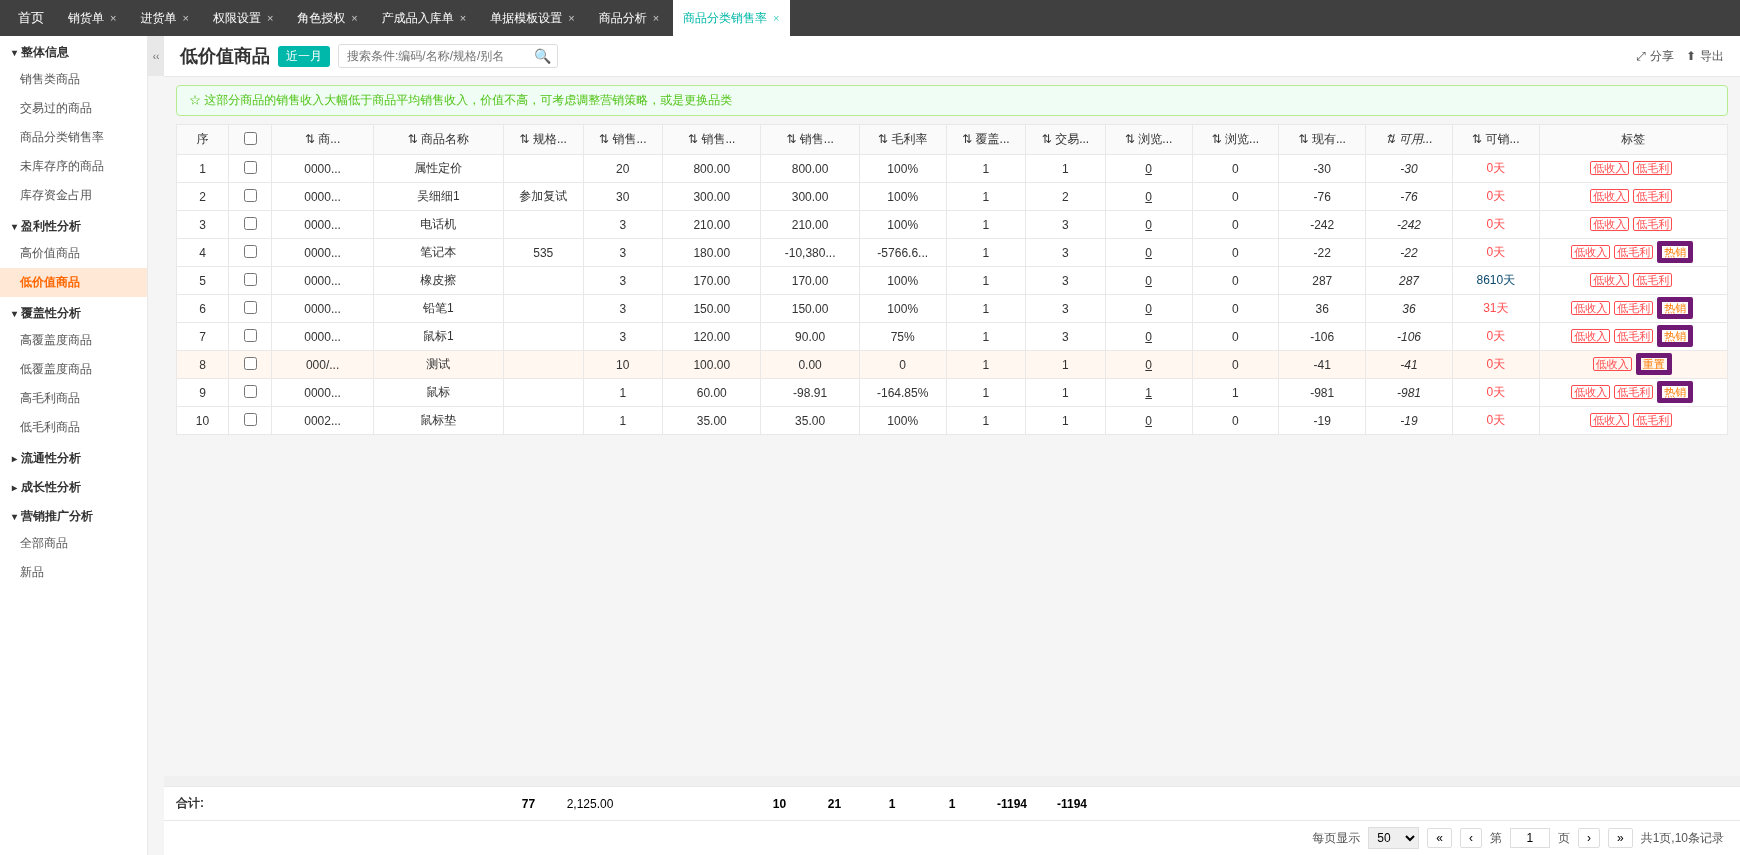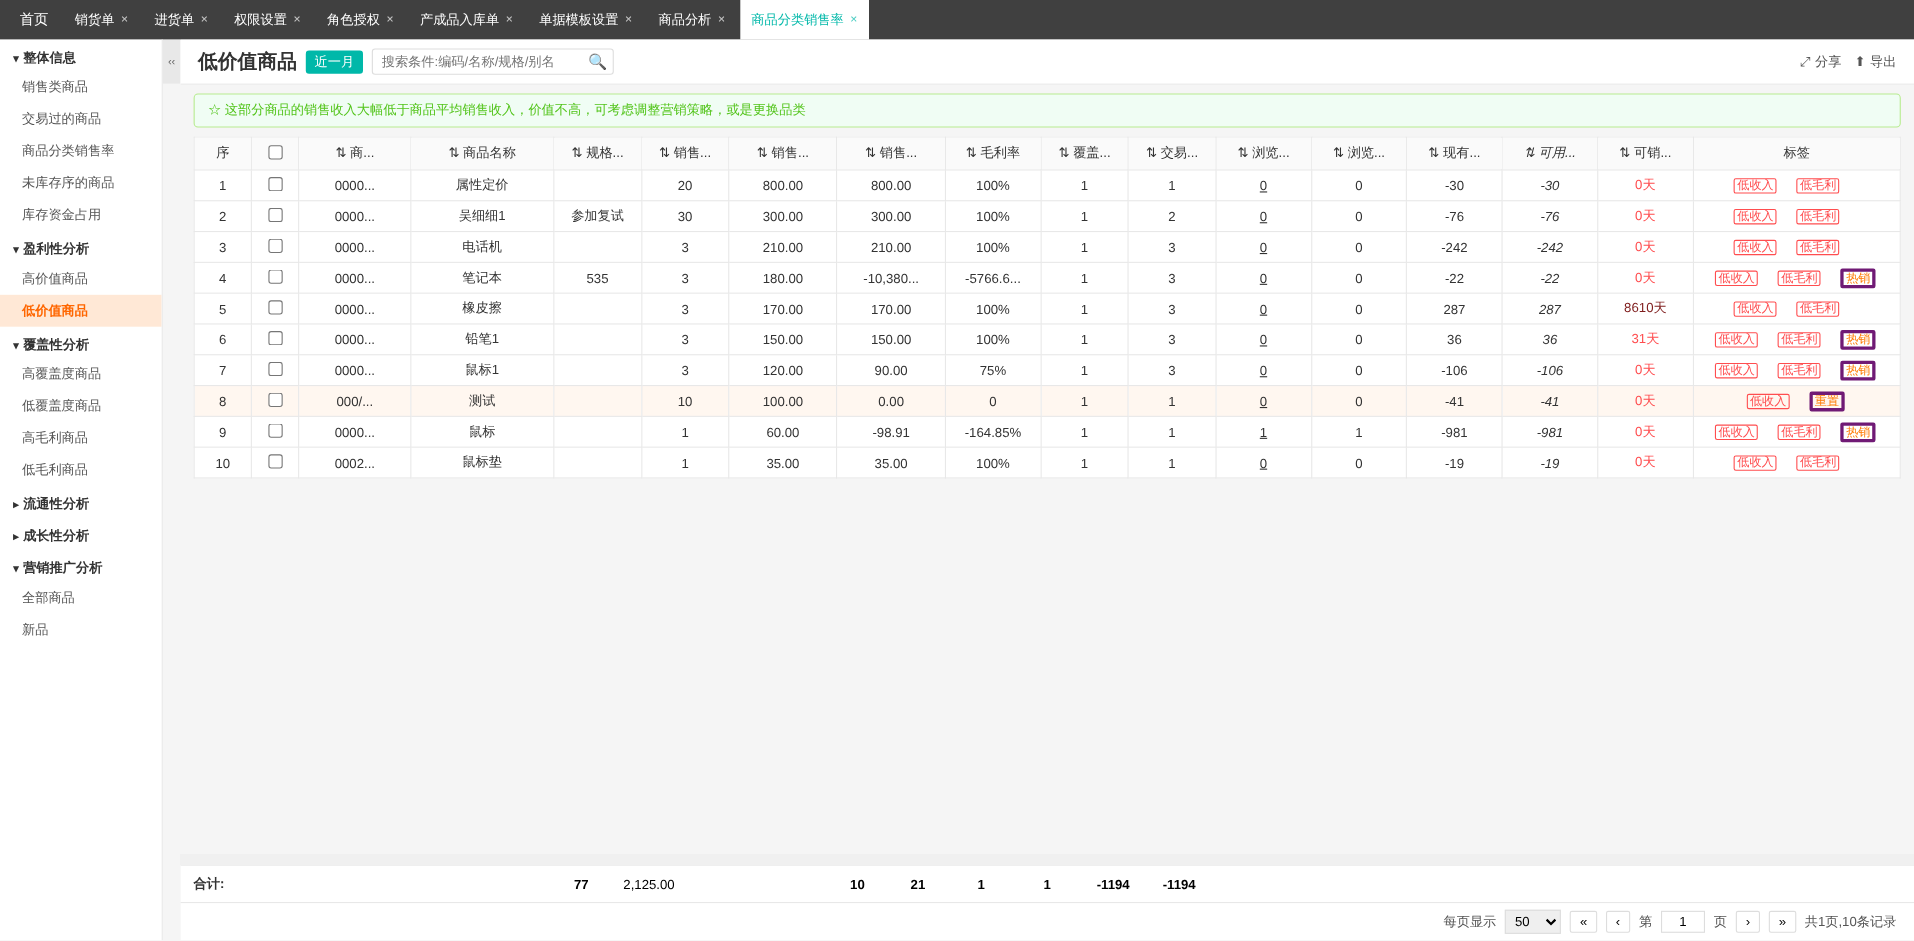--- a/index.html
+++ b/index.html
@@ -166,22 +166,22 @@
     .data-table td {
       border: 1px solid #e8e8e8;
       padding: 5px 4px;
       text-align: center;
       color: #333;
       white-space: nowrap;
       overflow: hidden;
       text-overflow: ellipsis;
     }
     .data-table tr.highlighted td { background: #fff7f0; }
-    .tag-red { color: #ff4d4f; font-size: 11px; margin-right: 18px; border: 1px solid #ff4d4f; border-radius: 2px; padding: 0 2px; }
-    .tag-orange { color: #ff7a00; font-size: 11px; margin-right: 2px; border: 3px solid #701a75; border-radius: 2px; padding: 0 2px; }
+    .tag-red { color: #ff4d4f; font-size: 11px; margin-right: 4px; border: 1px solid #ff4d4f; border-radius: 2px; padding: 0 2px; }
+    .tag-orange { color: #ff7a00; font-size: 11px; margin-right: 2px; border: 5px solid #701a75; border-radius: 2px; padding: 0 2px; }
     .link-underline { text-decoration: underline; color: #333; cursor: pointer; }
     .col-num { width: 36px; }
     .col-check { width: 30px; }
     .col-sku { width: 70px; }
     .col-name { width: 90px; }
     .col-spec { width: 55px; }
     .col-sales-qty { width: 55px; }
     .col-sales-amt { width: 68px; }
     .col-sales-avg { width: 68px; }
     .col-margin { width: 60px; }
@@ -517,21 +517,21 @@
     <td class="col-sales-qty">3</td>
     <td class="col-sales-amt">170.00</td>
     <td class="col-sales-avg">170.00</td>
     <td class="col-margin">100%</td>
     <td class="col-cover">1</td>
     <td class="col-trade">3</td>
     <td class="col-browse1"><span class="link-underline">0</span></td>
     <td class="col-browse2">0</td>
     <td class="col-stock">287</td>
     <td class="col-avail">287</td>
-    <td class="col-sellable" style="color:#7f1d1d;">8610天</td>
+    <td class="col-sellable" style="color:#0c4a6e;">8610天</td>
     <td class="col-tag"><span class="tag-red">低收入</span><span class="tag-red">低毛利</span></td>
   </tr>
             <tr>
     <td class="col-num">6</td>
     <td class="col-check checkbox-cell"><input type="checkbox" style=""></td>
     <td class="col-sku">0000...</td>
     <td class="col-name">铅笔1</td>
     <td class="col-spec"></td>
     <td class="col-sales-qty">3</td>
     <td class="col-sales-amt">150.00</td>

